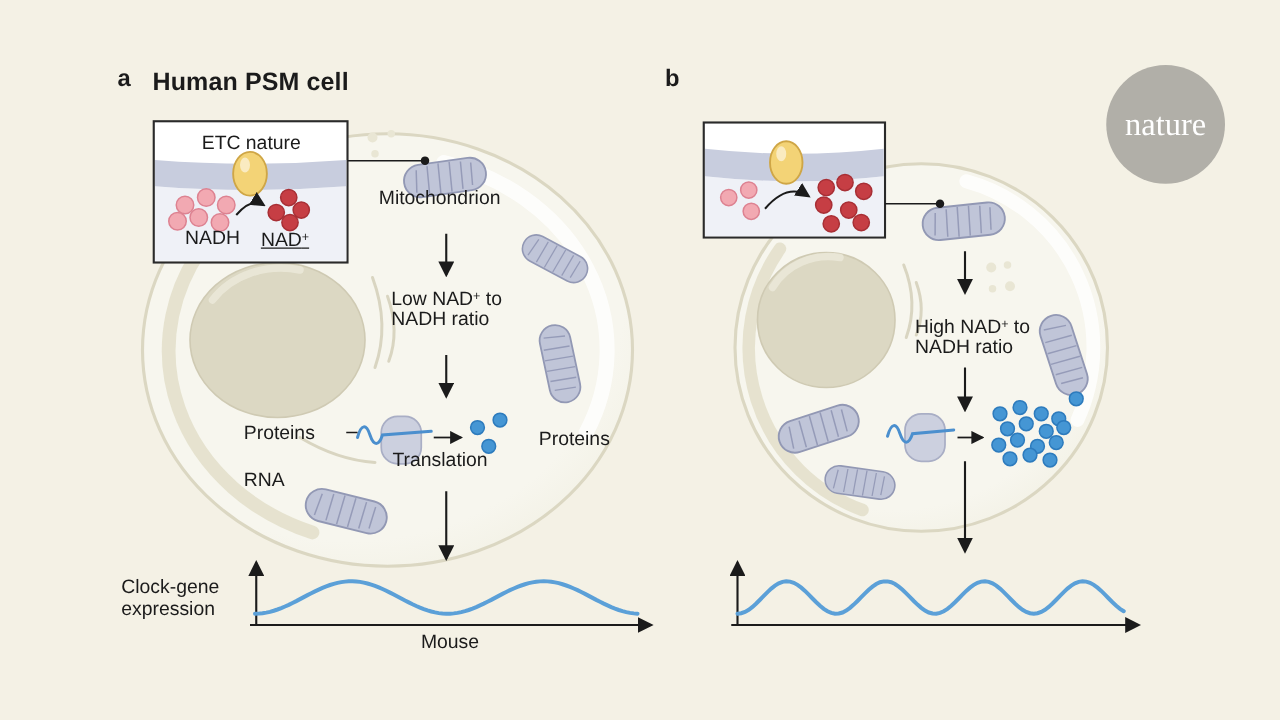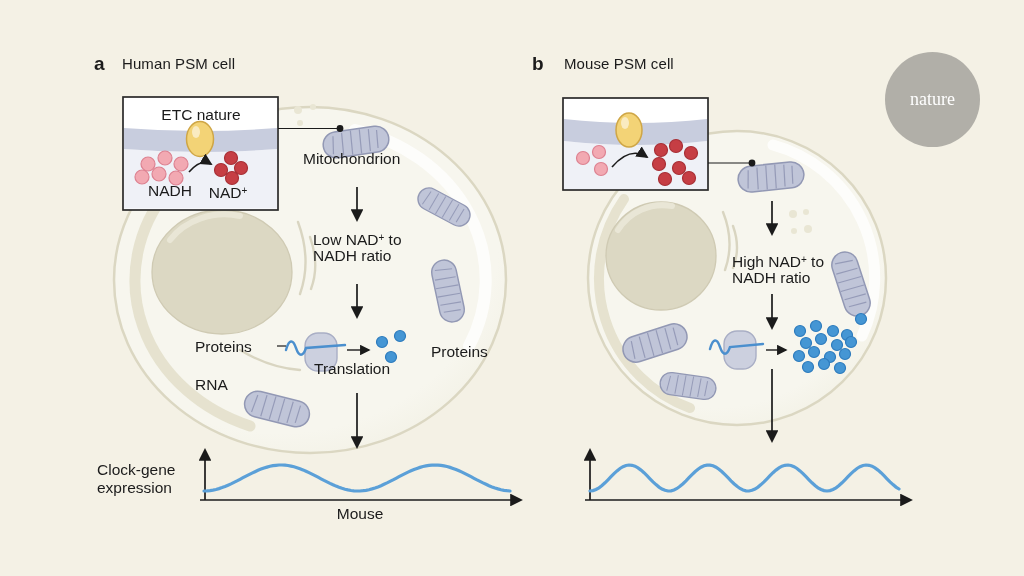--- a/index.html
+++ b/index.html
@@ -6,21 +6,21 @@
   body{
     width:1024px;height:576px;position:relative;overflow:hidden;
     background:var(--bg,#f4f1e5);
     font-family:"Liberation Sans",sans-serif;color:var(--ink,#1b1b1b);
   }
   #stage{position:absolute;left:0;top:0;width:1024px;height:576px;}
   svg{position:absolute;left:0;top:0;}
   .lbl{position:absolute;font-size:15.5px;line-height:18px;white-space:nowrap;z-index:2;}
   .ctr{transform:translateX(-50%);}
   .hdr-letter{position:absolute;font-size:19px;font-weight:700;z-index:2;}
-  .hdr-title{position:absolute;font-size:15px;font-weight:400;z-index:2;letter-spacing:.1px;}
+  .hdr-title{position:absolute;font-size:20px;font-weight:700;z-index:2;letter-spacing:.1px;}
   .sup{font-size:10px;vertical-align:4px;}
   
   .cellBody{fill:url(#cellGrad);stroke:var(--cell_edge);stroke-width:2.5;}
   .crescent{fill:none;stroke:#ffffff;stroke-width:12;stroke-linecap:round;opacity:.78;}
   .innershadow{fill:none;stroke:var(--cell_shadow);stroke-width:11;stroke-linecap:round;opacity:.9;}
   .nucleus{fill:var(--nucleus);stroke:var(--nucleus_edge);stroke-width:1.3;}
   .nucHi{fill:none;stroke:#eceadb;stroke-width:6;stroke-linecap:round;opacity:.8;}
   .er{fill:none;stroke:var(--er_line);stroke-width:2.4;stroke-linecap:round;}
   .vdot{fill:var(--vesicle);}
   .mitoBody{fill:var(--mito_fill);}
@@ -36,21 +36,21 @@
   .etcHi{fill:#ffffff;opacity:.55;}
   .nadh{fill:var(--nadh_fill);stroke:var(--nadh_stroke);stroke-width:1.2;}
   .nad{fill:var(--nad_fill);stroke:var(--nad_stroke);stroke-width:1.2;}
   .flow{fill:none;stroke:var(--ink);stroke-width:1.7;}
   .thin{fill:none;stroke:var(--ink);stroke-width:1.2;}
   .axis{fill:none;stroke:var(--ink);stroke-width:1.7;}
   .wave{fill:none;stroke:var(--wave);stroke-width:3.2;stroke-linecap:round;}
   .dotend{fill:var(--ink);}
   #logo{position:absolute;left:885px;top:52px;width:95px;height:95px;border-radius:50%;
     background:var(--logo_bg);display:flex;align-items:center;justify-content:center;z-index:2;}
-  #logo span{font-family:"Liberation Serif",serif;font-size:18px;color:var(--logo_text);}
+  #logo span{font-family:"Liberation Serif",serif;font-size:26px;color:var(--logo_text);}
 </style>
 </head>
 <body>
 
 <div id="stage">
 
 <svg width="1024" height="576" viewBox="0 0 1024 576">
   <defs>
     <radialGradient id="cellGrad" cx="42%" cy="38%" r="78%">
       <stop offset="0%" style="stop-color:var(--cell_fill_light)"></stop>
@@ -218,25 +218,24 @@
     <line class="axis" x1="590" y1="500" x2="590" y2="450" marker-end="url(#ah)"></line>
     <line class="axis" x1="585" y1="500" x2="911" y2="500" marker-end="url(#ah)"></line>
     <path class="wave" d="M590.0,491.0 L593.0,490.6 L596.0,489.5 L599.0,487.8 L602.0,485.5 L605.0,482.8 L608.0,479.8 L611.0,476.7 L614.0,473.7 L617.0,470.9 L620.0,468.5 L623.0,466.7 L626.0,465.5 L629.0,465.0 L632.0,465.3 L635.0,466.2 L638.0,467.9 L641.0,470.1 L644.0,472.7 L647.0,475.7 L650.0,478.8 L653.0,481.8 L656.0,484.6 L659.0,487.1 L662.0,489.0 L665.0,490.3 L668.0,491.0 L671.0,490.8 L674.0,490.0 L677.0,488.5 L680.0,486.3 L683.0,483.7 L686.0,480.8 L689.0,477.7 L692.0,474.7 L695.0,471.8 L698.0,469.3 L701.0,467.2 L704.0,465.8 L707.0,465.1 L710.0,465.1 L713.0,465.8 L716.0,467.2 L719.0,469.3 L722.0,471.8 L725.0,474.7 L728.0,477.7 L731.0,480.8 L734.0,483.7 L737.0,486.3 L740.0,488.5 L743.0,490.0 L746.0,490.8 L749.0,491.0 L752.0,490.3 L755.0,489.0 L758.0,487.1 L761.0,484.6 L764.0,481.8 L767.0,478.8 L770.0,475.7 L773.0,472.7 L776.0,470.1 L779.0,467.9 L782.0,466.2 L785.0,465.3 L788.0,465.0 L791.0,465.5 L794.0,466.7 L797.0,468.5 L800.0,470.9 L803.0,473.7 L806.0,476.7 L809.0,479.8 L812.0,482.8 L815.0,485.5 L818.0,487.8 L821.0,489.5 L824.0,490.6 L827.0,491.0 L830.0,490.6 L833.0,489.5 L836.0,487.8 L839.0,485.5 L842.0,482.8 L845.0,479.8 L848.0,476.7 L851.0,473.7 L854.0,470.9 L857.0,468.5 L860.0,466.7 L863.0,465.5 L866.0,465.0 L869.0,465.3 L872.0,466.2 L875.0,467.9 L878.0,470.1 L881.0,472.7 L884.0,475.7 L887.0,478.8 L890.0,481.8 L893.0,484.6 L896.0,487.1 L899.0,489.0"></path>
   </g>
 </svg>
 
   <div class="hdr-letter" style="left:94px;top:53px;">a</div>
   <div class="hdr-title" style="left:122px;top:55px;">Human PSM cell</div>
 
   <div class="hdr-letter" style="left:532px;top:53px;">b</div>
-  <div class="hdr-title" style="left:564px;top:55px;">Mouse PSM cell</div>
 
   <div class="lbl ctr" style="left:201px;top:106px;">ETC nature</div>
   <div class="lbl ctr" style="left:170px;top:182px;">NADH</div>
-  <div class="lbl ctr" style="left:228px;top:182px;"><span>NAD</span><span class="sup">+</span></div>
+  <div class="lbl ctr" style="left:228px;top:182px;text-decoration:underline;"><span>NAD</span><span class="sup">+</span></div>
 
   <div class="lbl" style="left:303px;top:150px;text-align:center;">Mitochondrion</div>
 
   <div class="lbl" style="left:313px;top:229px;"><span>Low NAD</span><span class="sup">+</span><span> to</span></div>
   <div class="lbl" style="left:313px;top:247px;">NADH ratio</div>
 
   <div class="lbl" style="left:195px;top:338px;">Proteins</div>
   <div class="lbl" style="left:195px;top:376px;">RNA</div>
 
   <div class="lbl" style="left:314px;top:360px;">Translation</div>

